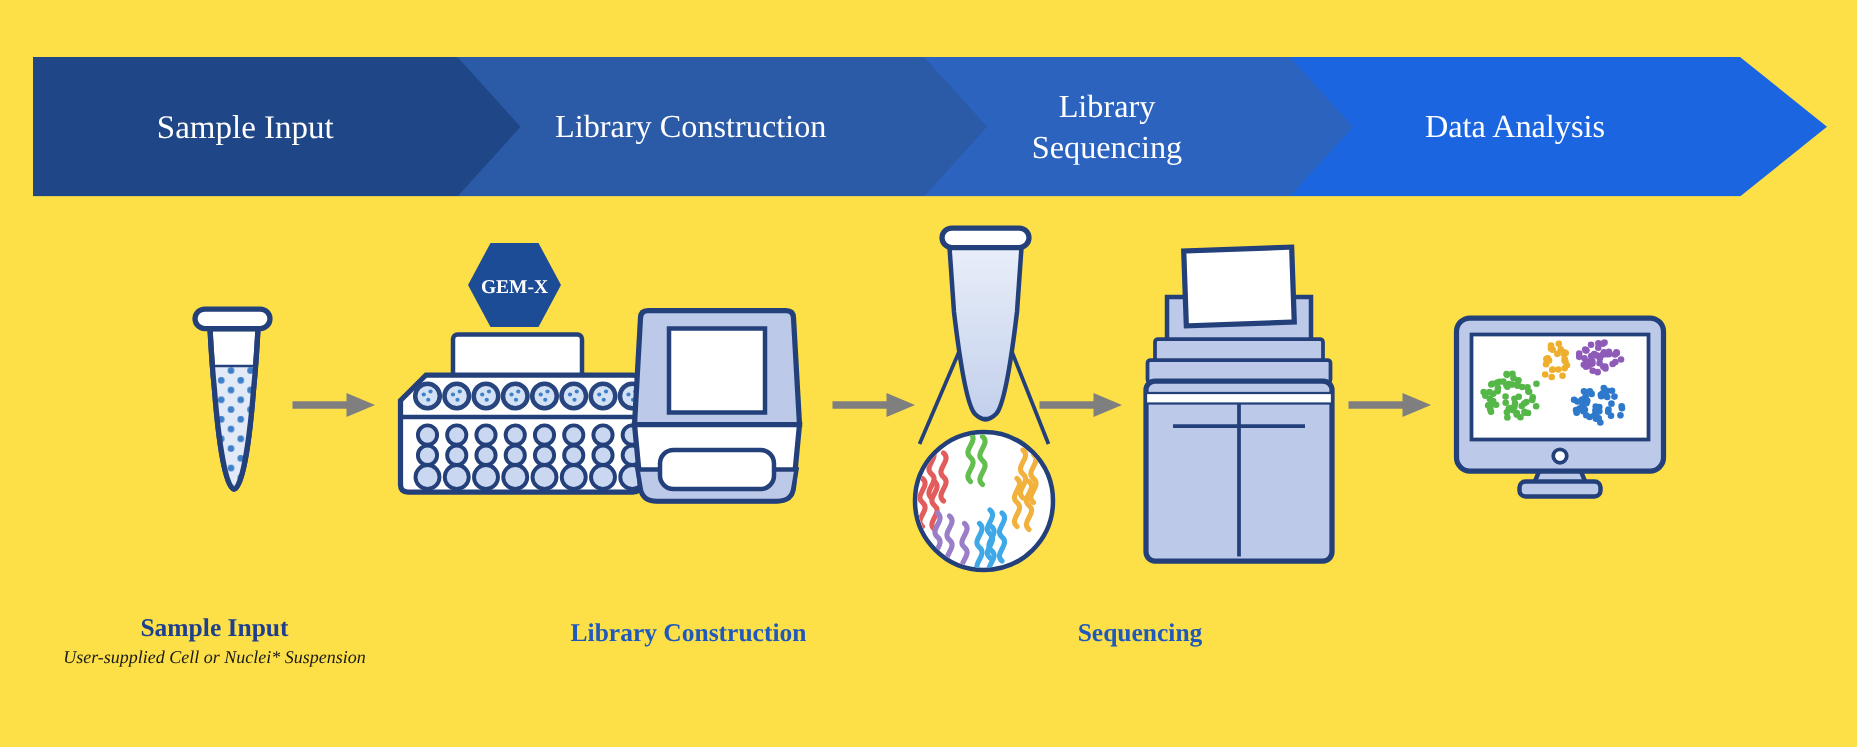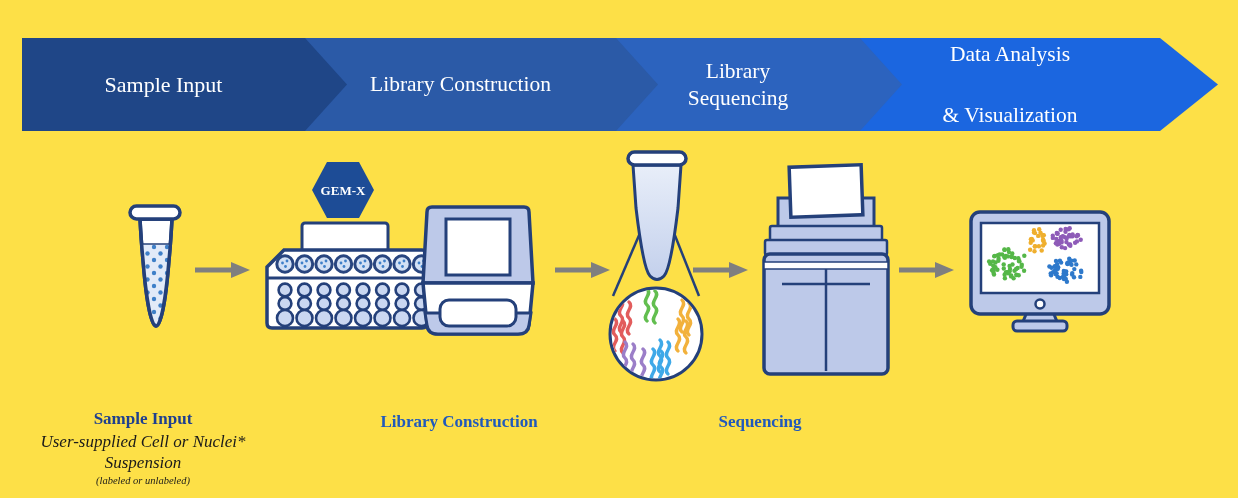--- a/index.html
+++ b/index.html
@@ -21,21 +21,21 @@
   .chev58{clip-path:polygon(0 0, calc(100% - 58px) 0, 100% 50%, calc(100% - 58px) 100%, 0 100%);padding-right:58px;box-sizing:border-box;}
   .b1{left:22px;width:325px;z-index:4;}
   .b2{left:305px;width:353px;z-index:3;}
   .b3{left:616px;width:286px;z-index:2;}
   .b4{left:860px;width:358px;z-index:1;gap:34px;}
   
   .icon{position:absolute;}
   
   .caption{position:absolute;width:260px;text-align:center;}
   .caption .t{font-size:17px;font-weight:bold;}
-  .caption .s{font-size:17px;font-style:italic;color:#1a1a1a;margin-top:2px;line-height:1.25;}
+  .caption .s{font-size:12px;font-style:italic;color:#1a1a1a;margin-top:2px;line-height:1.25;}
   .caption .n{font-size:10.5px;font-style:italic;color:#1a1a1a;margin-top:1px;}
   .cap1{left:13px;top:409px;}
   .cap2{left:329px;top:412px;}
   .cap3{left:630px;top:412px;}
   .cap4{left:915px;top:409px;}
 </style>
 </head>
 <body>
 
 <div id="canvas">
@@ -45,21 +45,20 @@
   </div>
   <div class="banner b2 chev42" style="background: rgb(43, 90, 167);">
     <div class="l2">Library Construction</div>
   </div>
   <div class="banner b3 chev42" style="background: rgb(44, 99, 190);">
     <div class="l1">Library</div>
     <div class="l2">Sequencing</div>
   </div>
   <div class="banner b4 chev58" style="background: rgb(27, 102, 224);">
     <div class="l1">Data Analysis</div>
-    <div class="l2">&amp; Visualization</div>
   </div>
 
   <svg class="icon" style="left:118px;top:198px;" width="76" height="140" viewBox="0 0 76 140">
     <defs>
       <pattern id="celldots" width="13" height="13" patternUnits="userSpaceOnUse">
         <circle cx="3.5" cy="3.5" r="2.2" fill="#3E7FC8"></circle>
         <circle cx="10" cy="10" r="2.2" fill="#3E7FC8"></circle>
       </pattern>
       <clipPath id="tubeclip">
         <path d="M22 21 C23 40 24 52 25 62 C28 100 33 128 38 128 C43 128 48 100 51 62 C52 52 53 40 54 21 Z"></path>
@@ -421,21 +420,20 @@
         <circle cx="102.8" cy="70.9" r="2.2" fill="#2E79CB"></circle>
         <circle cx="117.3" cy="68.9" r="2.2" fill="#2E79CB"></circle>
         <circle cx="108.4" cy="52.6" r="2.2" fill="#2E79CB"></circle>
       </g>
     <circle cx="77" cy="96" r="4.5" fill="#ffffff" stroke="#24407A" stroke-width="2.5"></circle>
   </svg>
 
   <div class="caption cap1">
     <div class="t" style="color: rgb(30, 63, 143);">Sample Input</div>
     <div class="s">User-supplied Cell or Nuclei* Suspension</div>
-    <div class="n">(labeled or unlabeled)</div>
   </div>
   <div class="caption cap2">
     <div class="t" style="color: rgb(32, 89, 188);">Library Construction</div>
   </div>
   <div class="caption cap3">
     <div class="t" style="color: rgb(32, 89, 188);">Sequencing</div>
   </div>
 
 </div>
 

